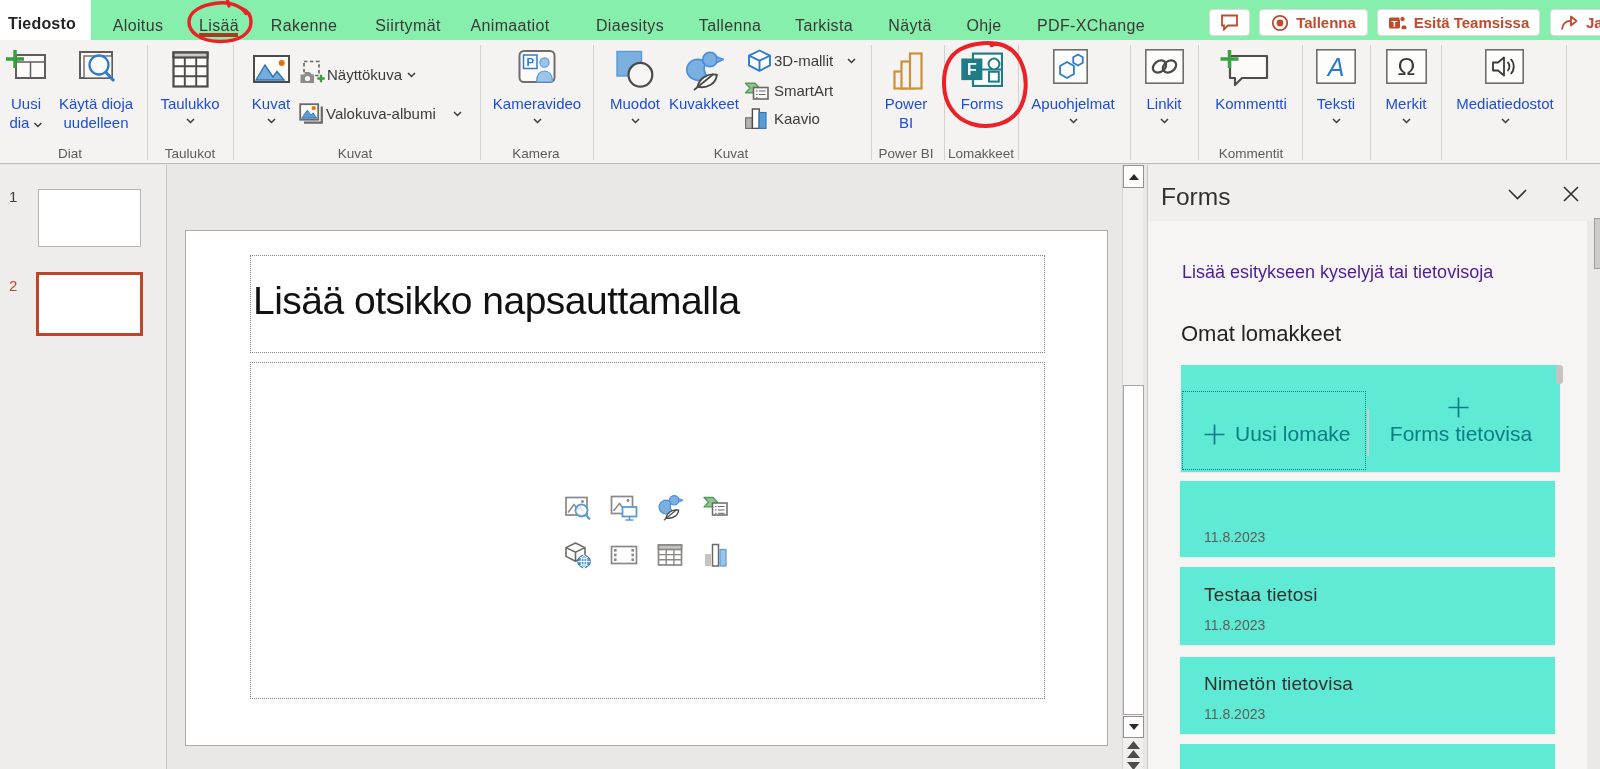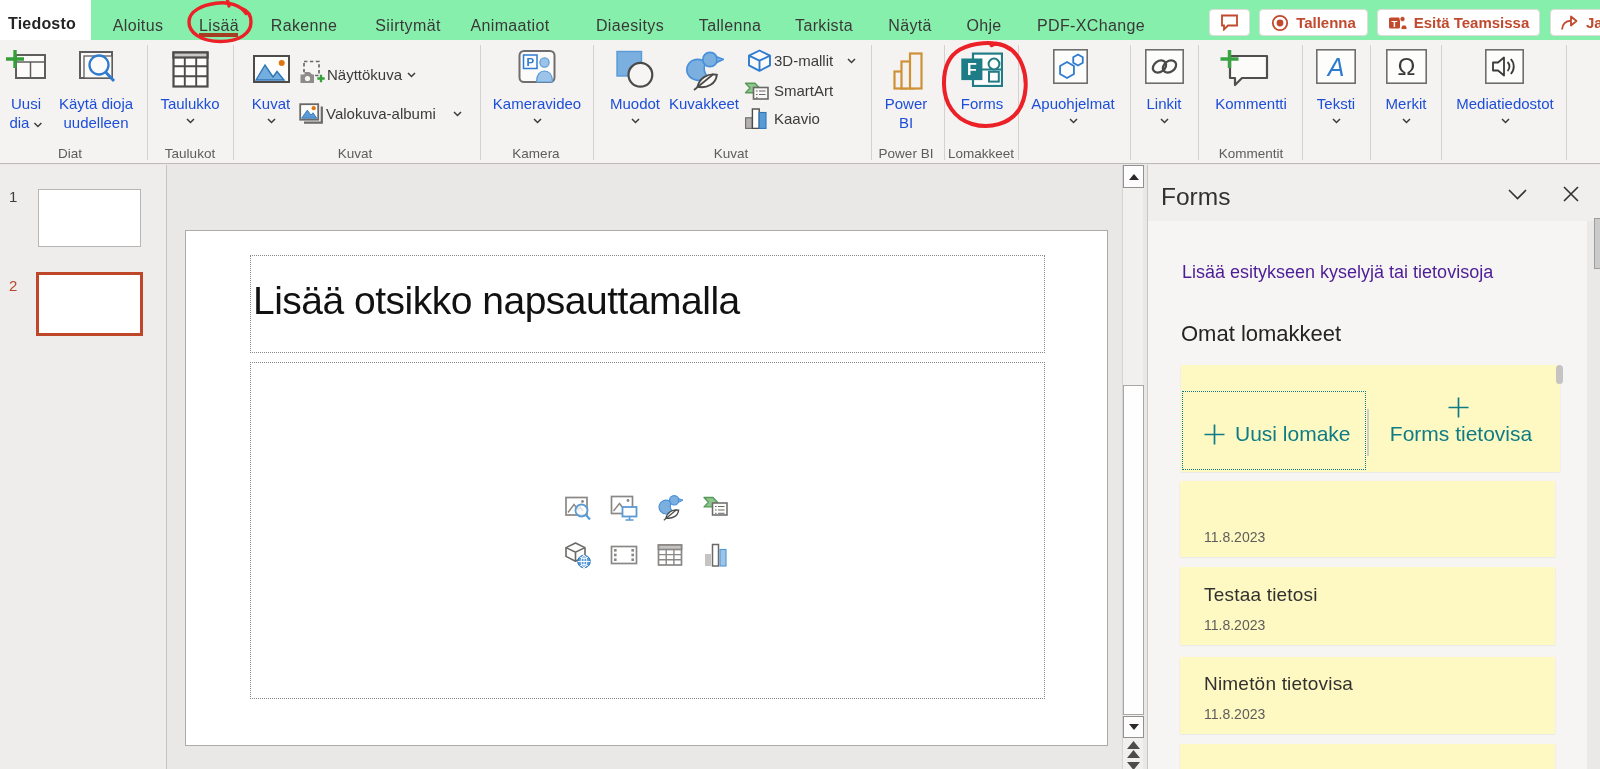--- a/index.html
+++ b/index.html
@@ -27,21 +27,21 @@
 #leftpanel { position:absolute; left:0; top:165px; width:167px; height:604px; background:#efedec; border-right:1px solid #c6c4c2; }
 #editor { position:absolute; left:168px; top:165px; width:979px; height:604px; background:#e9e8e7; }
 #slide { position:absolute; left:17px; top:65px; width:923px; height:516px; background:#fff; border:1px solid #adabaa; }
 .ph { position:absolute; border:1px dotted #8a8886; }
 
 #vscroll { position:absolute; left:1122px; top:165px; width:21px; height:604px; background:#f1f0ef; border-left:1px solid #d6d4d2; }
 
 
 #formspanel { position:absolute; left:1147px; top:165px; width:453px; height:604px; background:#f6f5f4; border-left:1px solid #c8c6c4; }
 #fheader { position:absolute; left:0; top:0; width:453px; height:56px; background:#f0efee; }
-.card { position:absolute; background:#fef9c3; box-shadow:0 0.5px 1.5px rgba(0,0,0,0.12); }
+.card { position:absolute; background:#5eead4; box-shadow:0 0.5px 1.5px rgba(0,0,0,0.12); }
 .teal { color:#0e7c85; }
 
 
 #anno { position:absolute; left:0; top:0; width:1600px; height:769px; pointer-events:none; }
 </style>
 </head>
 <body>
 <div id="root">
 
   <div id="tabbar">

